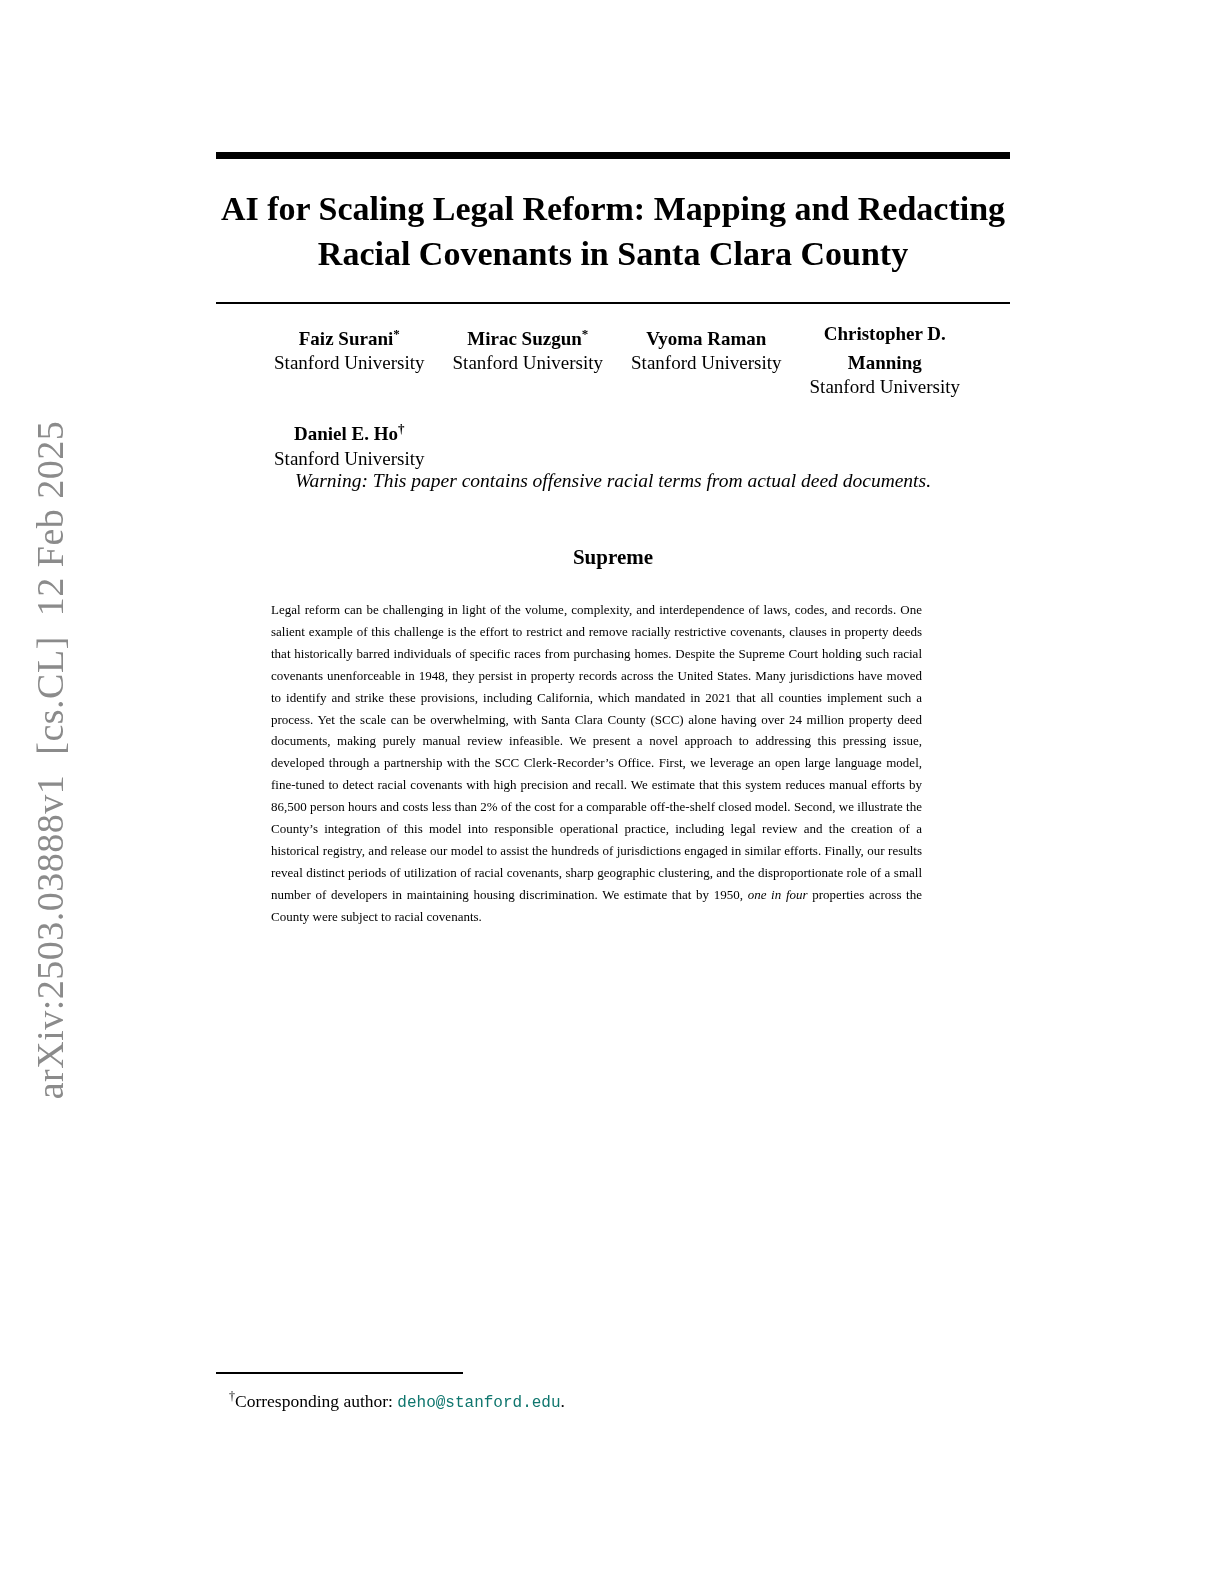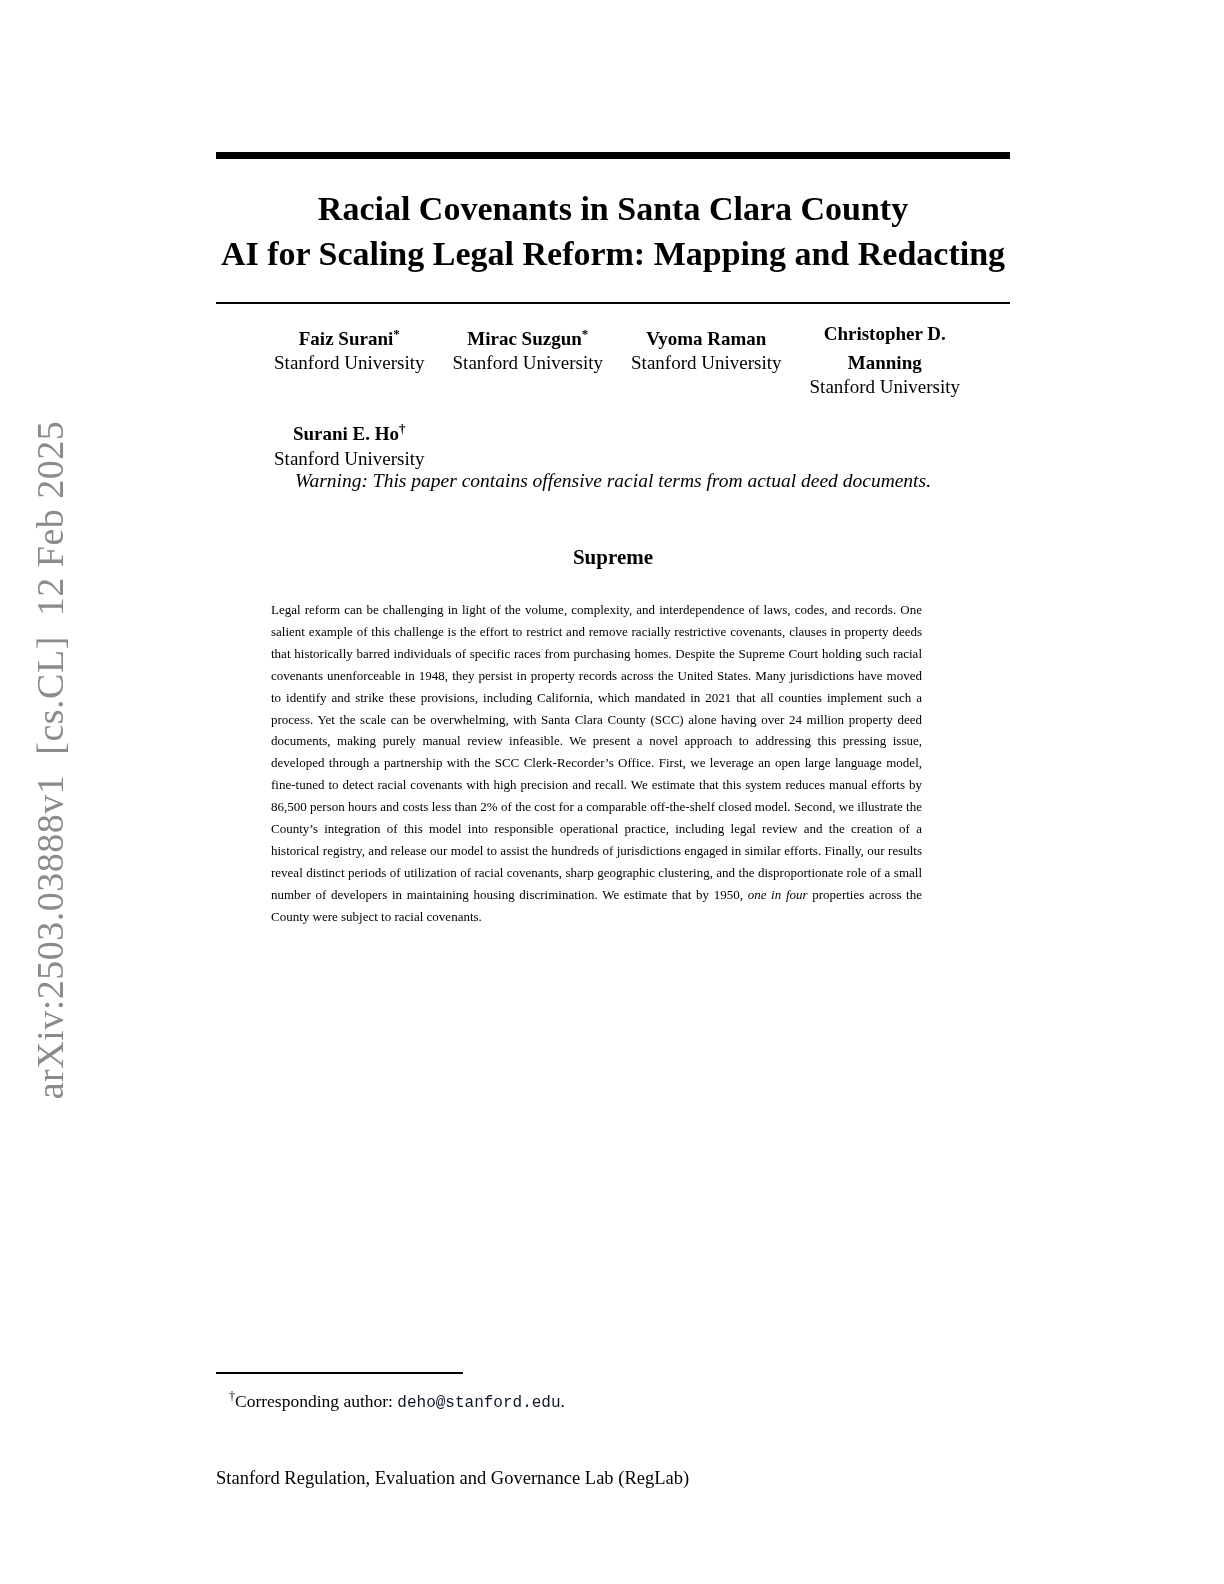--- a/index.html
+++ b/index.html
@@ -100,21 +100,21 @@
     font-size: 17.5px;
   }
   .footnote-rule {
     width: 247px; height: 2px;
     background: #000;
     margin-bottom: 9px;
   }
   .footnote { line-height: 26px; padding-left: 13px; }
   .footnote sup { font-size: 12px; }
   .email {
-    color: #0f172a;
+    color: #0f766e;
     font-family: "Liberation Mono", monospace;
     font-size: 16px;
     text-decoration: none;
   }
 
   .footer {
     position: absolute;
     left: 216px; top: 1468px;
     font-size: 18.5px;
   }
@@ -122,22 +122,22 @@
 </head>
 <body>
 
 <div class="page">
 
   <div class="arxiv-stamp-text">arXiv:2503.03888v1  [cs.CL]  12 Feb 2025</div>
 
   <div class="rule-thick"></div>
 
   <h1 class="title">
+    <span class="tl">AI for Scaling Legal Reform: Mapping and Redacting</span>
     <span class="tl">Racial Covenants in Santa Clara County</span>
-    <span class="tl">AI for Scaling Legal Reform: Mapping and Redacting</span>
   </h1>
 
   <div class="rule-thin"></div>
 
   <div class="authors">
     <div class="author">
       <div class="author-name"><span>Faiz Surani</span><sup>*</sup></div>
       <div class="author-affil">Stanford University</div>
     </div>
     <div class="author">
@@ -146,35 +146,34 @@
     </div>
     <div class="author">
       <div class="author-name"><span>Vyoma Raman</span><sup></sup></div>
       <div class="author-affil">Stanford University</div>
     </div>
     <div class="author">
       <div class="author-name"><span>Christopher D. Manning</span><sup></sup></div>
       <div class="author-affil">Stanford University</div>
     </div>
     <div class="author">
-      <div class="author-name"><span>Surani E. Ho</span><sup>†</sup></div>
+      <div class="author-name"><span>Daniel E. Ho</span><sup>†</sup></div>
       <div class="author-affil">Stanford University</div>
     </div>
   </div>
 
   <div class="warning">Warning: This paper contains offensive racial terms from actual deed documents.</div>
 
   <div class="abstract-heading">Supreme</div>
 
   <div class="abstract-body">
     <span>Legal reform can be challenging in light of the volume, complexity, and interdependence of laws, codes, and records. One salient example of this challenge is the effort to restrict and remove racially restrictive covenants, clauses in property deeds that historically barred individuals of specific races from purchasing homes. Despite the Supreme Court holding such racial covenants unenforceable in 1948, they persist in property records across the United States. Many jurisdictions have moved to identify and strike these provisions, including California, which mandated in 2021 that all counties implement such a process. Yet the scale can be overwhelming, with Santa Clara County (SCC) alone having over 24 million property deed documents, making purely manual review infeasible. We present a novel approach to addressing this pressing issue, developed through a partnership with the SCC Clerk-Recorder’s Office. First, we leverage an open large language model, fine-tuned to detect racial covenants with high precision and recall. We estimate that this system reduces manual efforts by 86,500 person hours and costs less than 2% of the cost for a comparable off-the-shelf closed model. Second, we illustrate the County’s integration of this model into responsible operational practice, including legal review and the creation of a historical registry, and release our model to assist the hundreds of jurisdictions engaged in similar efforts. Finally, our results reveal distinct periods of utilization of racial covenants, sharp geographic clustering, and the disproportionate role of a small number of developers in maintaining housing discrimination. We estimate that by 1950, </span><em>one in four</em><span> properties across the County were subject to racial covenants.</span>
   </div>
 
   <div class="footnote-block">
     <div class="footnote-rule"></div>
     <div class="footnote">
       <sup>†</sup><span>Corresponding author: </span><a class="email" href="#">deho@stanford.edu</a><span>.</span>
     </div>
   </div>
 
-  <div class="footer">Stanford Regulation, Evaluation and Governance Lab (RegLab)</div>
 
 </div>
 
 </body></html>

